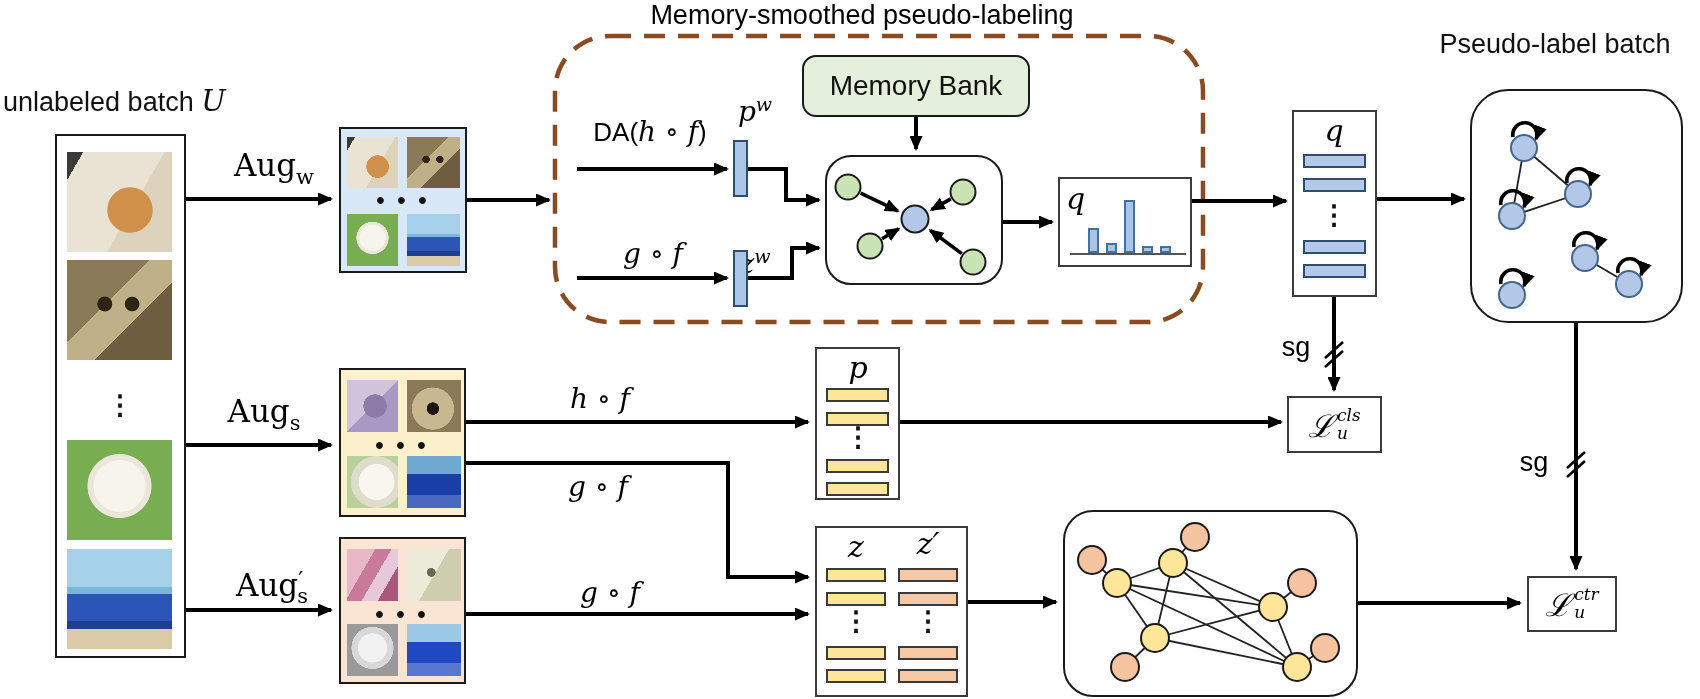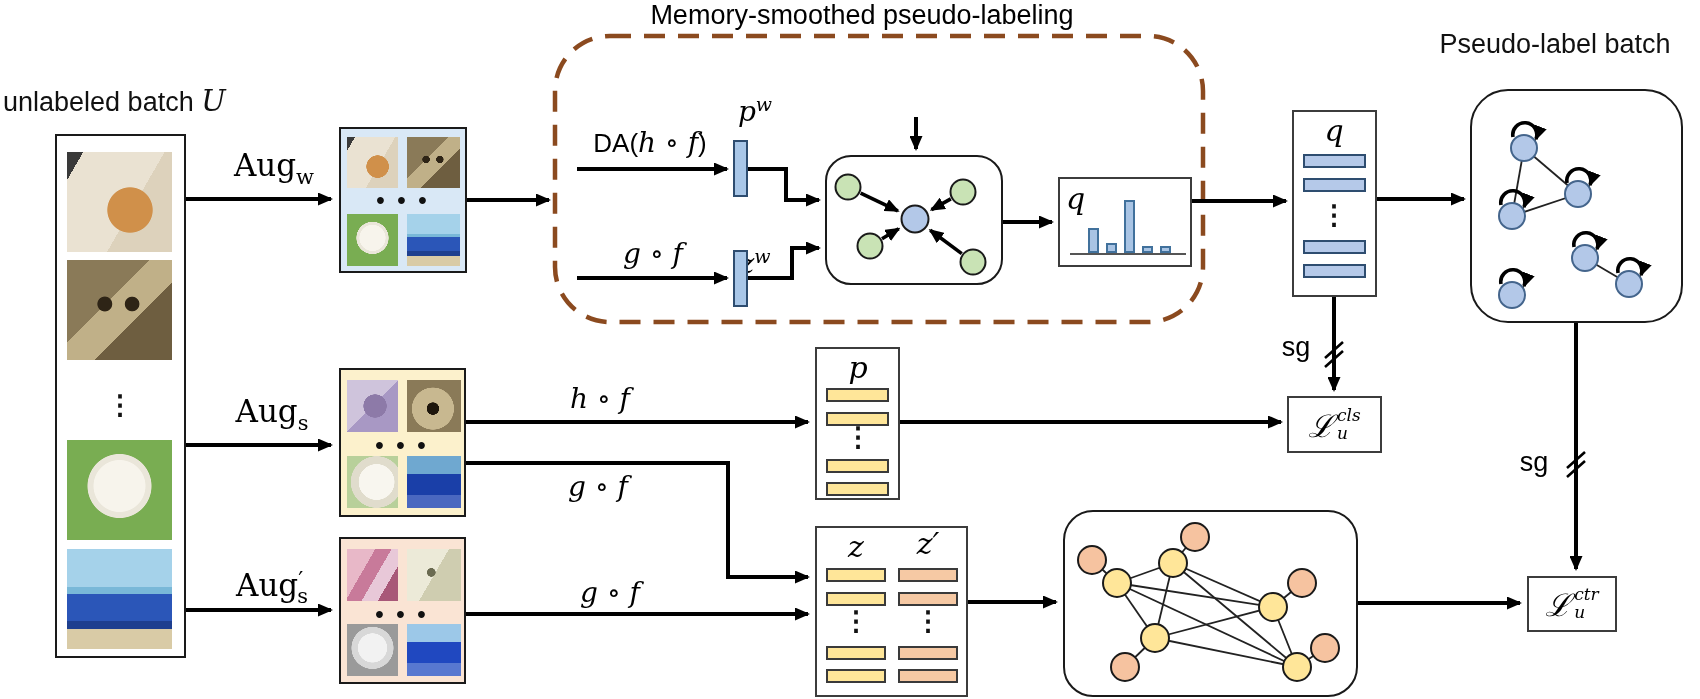--- a/index.html
+++ b/index.html
@@ -59,50 +59,54 @@
     <span>unlabeled batch</span>
     <span class="math" style="font-size:29px;">U</span>
   </div>
   <div class="box" style="left:55px;top:134px;width:131px;height:524px;border-width:2.5px;"></div>
   <div id="batch-tiles"></div>
   <div class="dotsv ctr abs" style="left:120px;top:405px;">⋮</div>
 
   <div class="auglbl rm ctr" style="left:274px;top:168px;">
     <span>Aug</span><sub>w</sub>
   </div>
-  <div class="auglbl rm ctr" style="left:272px;top:414px;">
+  <div class="auglbl rm ctr" style="left:264px;top:414px;">
     <span>Aug</span><sub>s</sub>
   </div>
   <div class="auglbl rm ctr" style="left:272px;top:588px;">
     <span>Aug</span><span class="aprime">′</span><sub style="margin-left:-6px;">s</sub>
   </div>
 
   <div class="box" style="left:339px;top:127px;width:128px;height:146px;background:#D9E8F6;border-width:2.5px;"></div>
   <div class="box" style="left:339px;top:368px;width:127px;height:149px;background:#FCF1CC;border-width:2.5px;"></div>
   <div class="box" style="left:339px;top:537px;width:127px;height:147px;background:#FAE4D4;border-width:2.5px;"></div>
   <div id="aug-tiles"></div>
   <div class="dotsh ctr abs" style="left:403px;top:200px;">• • •</div>
   <div class="dotsh ctr abs" style="left:402px;top:445px;">• • •</div>
   <div class="dotsh ctr abs" style="left:402px;top:614px;">• • •</div>
 
   <div class="title ctr" style="left:862px;top:15px;color:#000000;">Memory-smoothed pseudo-labeling</div>
 
-  <div class="mlab ctr" style="left:650px;top:142px;">
+  <div class="mlab ctr" style="left:650px;top:131px;">
     <span style="font-family:'Liberation Sans',sans-serif;font-size:26px;">DA(</span><span class="math">h ∘ f</span><span style="font-family:'Liberation Sans',sans-serif;font-size:26px;">)</span>
   </div>
   <div class="mlab math ctr" style="left:653px;top:253px;">g ∘ f</div>
   <div class="mlab ctr" style="left:755px;top:110px;">
     <span class="math">p</span><span class="math suplab">w</span>
   </div>
   <div class="mlab ctr" style="left:755px;top:240px;margin-top:22px;">
     <span class="math">z</span><span class="math suplab">w</span>
   </div>
   <div class="vbar" style="left:733px;top:140px;"></div>
   <div class="vbar" style="left:733px;top:250px;"></div>
 
+  <div class="box" style="left:802px;top:55px;width:228px;height:62px;background:#E4F0DC;border-radius:14px;
+              display:flex;align-items:center;justify-content:center;font-size:28px;color:#111;">
+    <span>Memory Bank</span>
+  </div>
 
   <div class="box" style="left:825px;top:155px;width:178px;height:130px;border-radius:26px;"></div>
 
   <div class="box thin" style="left:1058px;top:177px;width:134px;height:90px;"></div>
   <div class="chartq math abs" style="left:1066px;top:181px;">q</div>
   <div id="mini-chart"></div>
   <div class="abs" style="left:1070px;top:253px;width:116px;height:2px;background:#555;"></div>
 
   <div class="box thin" style="left:1292px;top:110px;width:85px;height:187px;"></div>
   <div class="mlab math ctr" style="left:1334px;top:130px;font-size:30px;">q</div>

